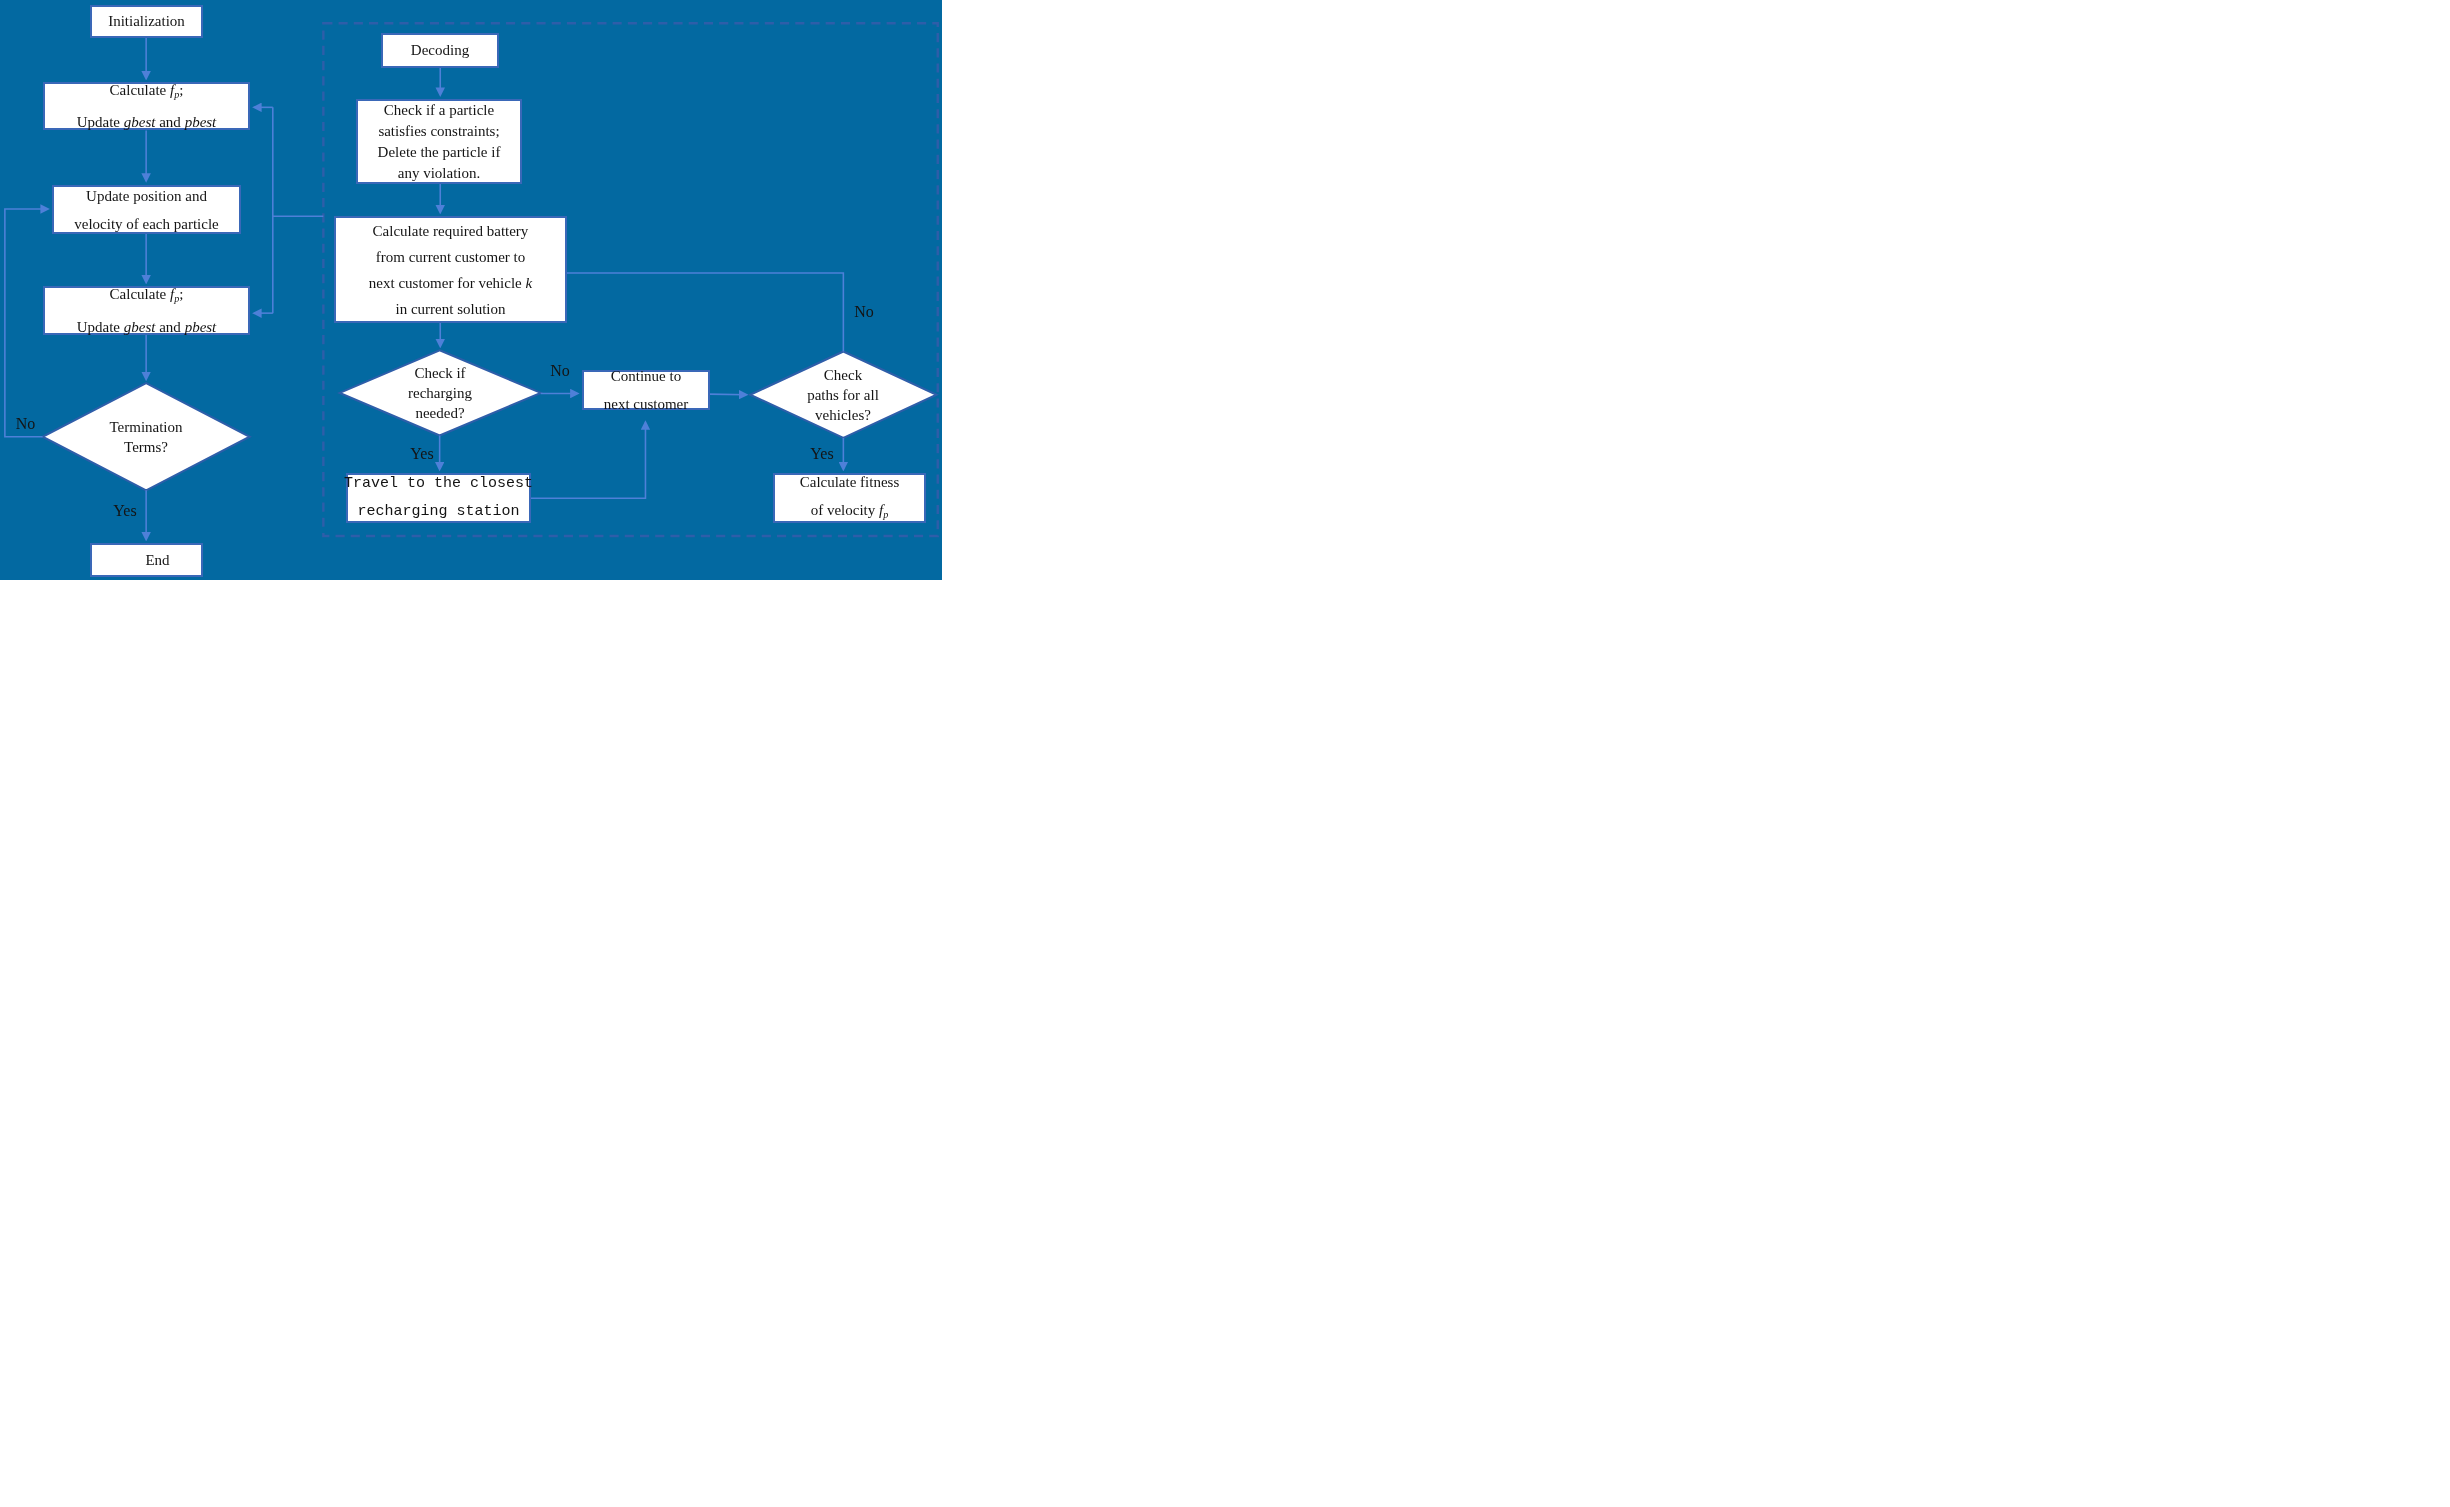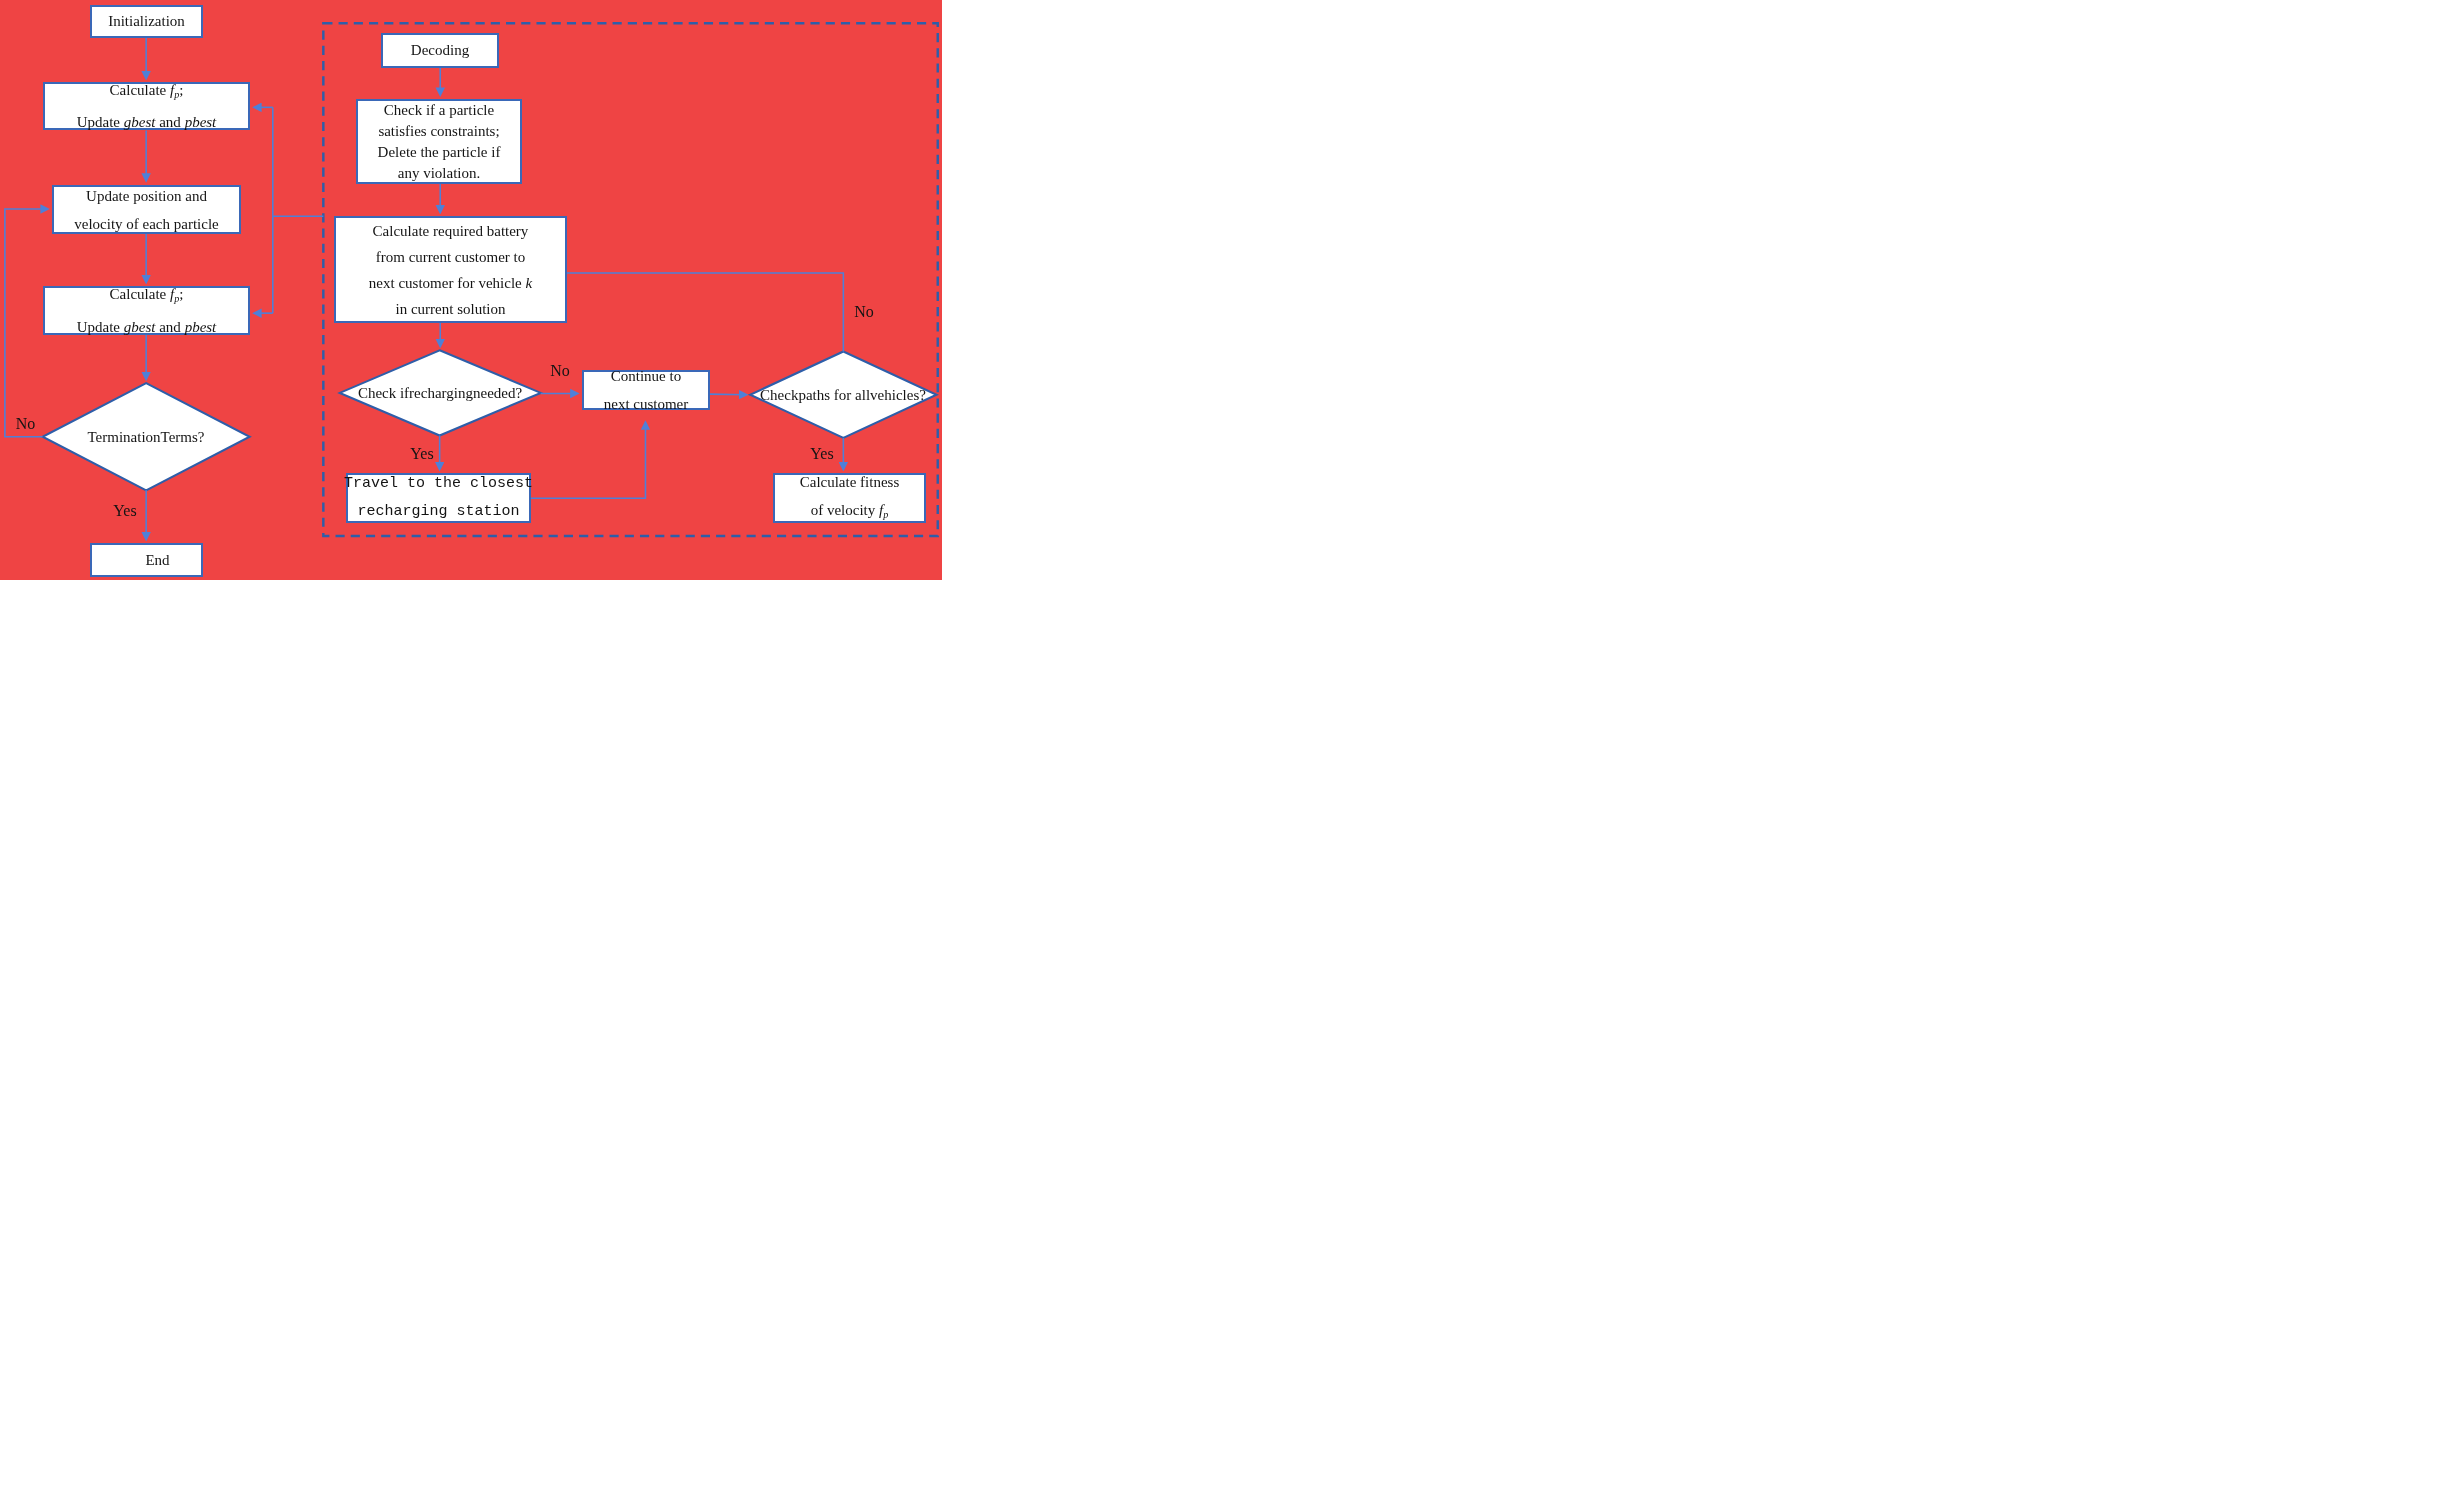--- a/index.html
+++ b/index.html
@@ -6,21 +6,21 @@
     --box-border:#3a68b8;
     --diamond-border:#2e5ea9;
     --dashed-border:#2e5ea9;
     --arrow:#4e80d8;
     --text:#141414;
   }
   html,body{margin:0;padding:0;background:#ffffff;}
   .stage{
     position:relative;
     width:942px;height:580px;
-    background:#ef4444;
+    background:#0369a1;
     font-family:"Liberation Serif","DejaVu Serif",serif;
     color:var(--text);
     overflow:hidden;
   }
   .lines-layer{position:absolute;left:0;top:0;width:100%;height:100%;}
   .edge{stroke:var(--arrow);stroke-width:2.6;fill:none;}
   .edge-thin{stroke:var(--arrow);stroke-width:2.4;fill:none;}
   .diamond{stroke:var(--diamond-border);stroke-width:3.4;fill:#ffffff;}
   .dashed-rect{stroke:var(--dashed-border);stroke-width:4;fill:none;stroke-dasharray:15 10;}
   .arrow-head{fill:var(--arrow);}
@@ -29,21 +29,21 @@
     display:flex;flex-direction:column;justify-content:center;align-items:center;
     text-align:center;
     background:#ffffff;
     border:2.1px solid var(--box-border);
     font-size:15px;line-height:21px;
     box-sizing:border-box;
   }
   .node .bl{display:block;white-space:pre;}
   .dlabel{
     position:absolute;
-    display:flex;flex-direction:row;justify-content:center;align-items:center;
+    display:flex;flex-direction:column;justify-content:center;align-items:center;
     text-align:center;background:transparent;border:none;
     font-size:15px;line-height:20px;
     transform:translate(-50%,-50%);
     white-space:pre;
   }
   .elabel{
     position:absolute;font-size:16px;line-height:17px;
     transform:translate(-50%,-50%);
     background:transparent;white-space:pre;
   }

